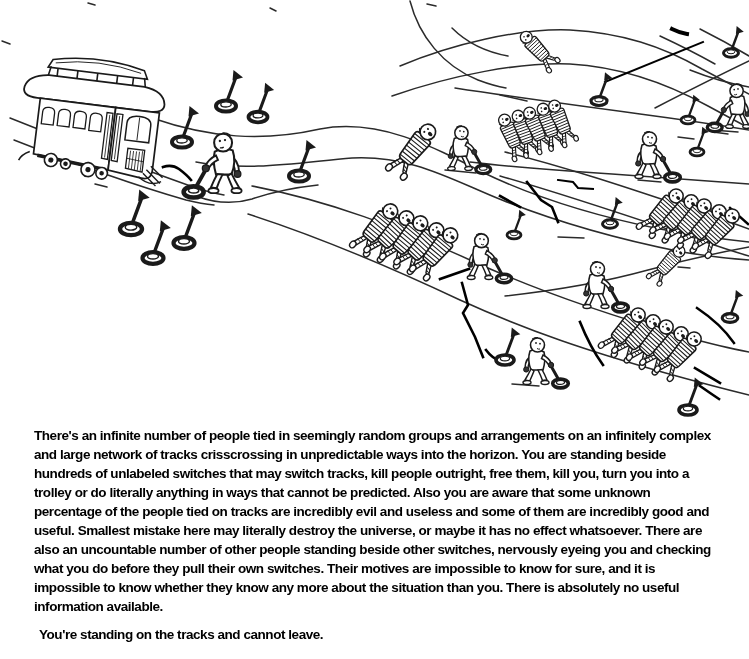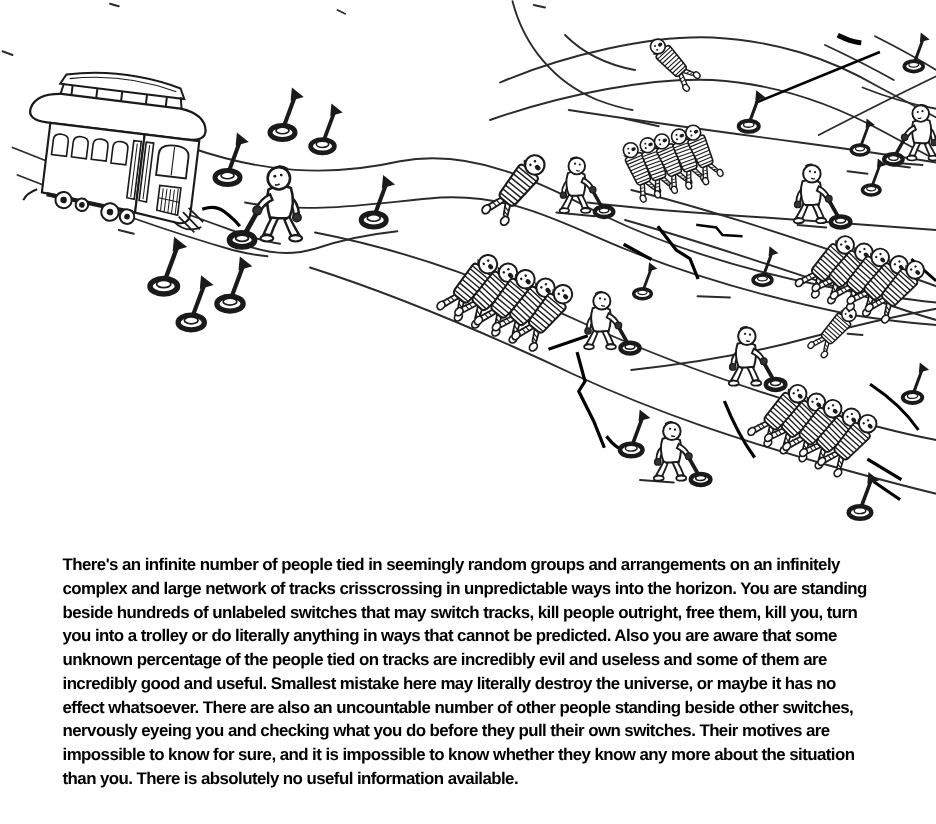--- a/index.html
+++ b/index.html
@@ -1,21 +1,21 @@
 <!DOCTYPE html>
 <html><head>
 <meta charset="utf-8">
 <style>
   html,body{margin:0;padding:0;background:#fff;}
   .page{position:relative;width:749px;height:659px;background:#fff;overflow:hidden;
         font-family:"Liberation Sans",sans-serif;}
   .drawing{position:absolute;top:0;left:0;width:749px;height:420px;display:block;}
   .caption{position:absolute;top:420px;left:0;right:0;bottom:0;padding:6px 34px 0 34px;
            color:#000;font-weight:bold;font-size:13.5px;line-height:19px;letter-spacing:-0.45px;}
-  .caption p{margin:16px;}
+  .caption p{margin:0;}
   .caption .footer{margin:9px 0 0 5px;}
   svg *{vector-effect:none;}
 </style>
 </head>
 <body>
 
 <div class="page">
 
   <svg class="drawing" viewBox="0 0 749 420" xmlns="http://www.w3.org/2000/svg">
     <defs>
@@ -185,14 +185,15 @@
         <circle cx="78" cy="119" r="1.8" fill="#1a1a1a"></circle>
           <circle cx="92" cy="121" r="1.5" fill="#1a1a1a"></circle>
       </g>
       <path d="M136,112 L151,124 M140,108 L153,118 M133,116 L147,127 M129,120 Q141,129 152,122" stroke-width="1.4" fill="none"></path>
       <path d="M18,108 Q10,112 8,118" stroke-width="1.6" fill="none"></path>
     </g>
   </svg>
 
   <div class="caption">
     <p class="body">There's an infinite number of people tied in seemingly random groups and arrangements on an infinitely complex and large network of tracks crisscrossing in unpredictable ways into the horizon. You are standing beside hundreds of unlabeled switches that may switch tracks, kill people outright, free them, kill you, turn you into a trolley or do literally anything in ways that cannot be predicted. Also you are aware that some unknown percentage of the people tied on tracks are incredibly evil and useless and some of them are incredibly good and useful. Smallest mistake here may literally destroy the universe, or maybe it has no effect whatsoever. There are also an uncountable number of other people standing beside other switches, nervously eyeing you and checking what you do before they pull their own switches. Their motives are impossible to know for sure, and it is impossible to know whether they know any more about the situation than you. There is absolutely no useful information available.</p>
+    <p class="footer">You're standing on the tracks and cannot leave.</p>
   </div>
 </div>
 
 </body></html>

